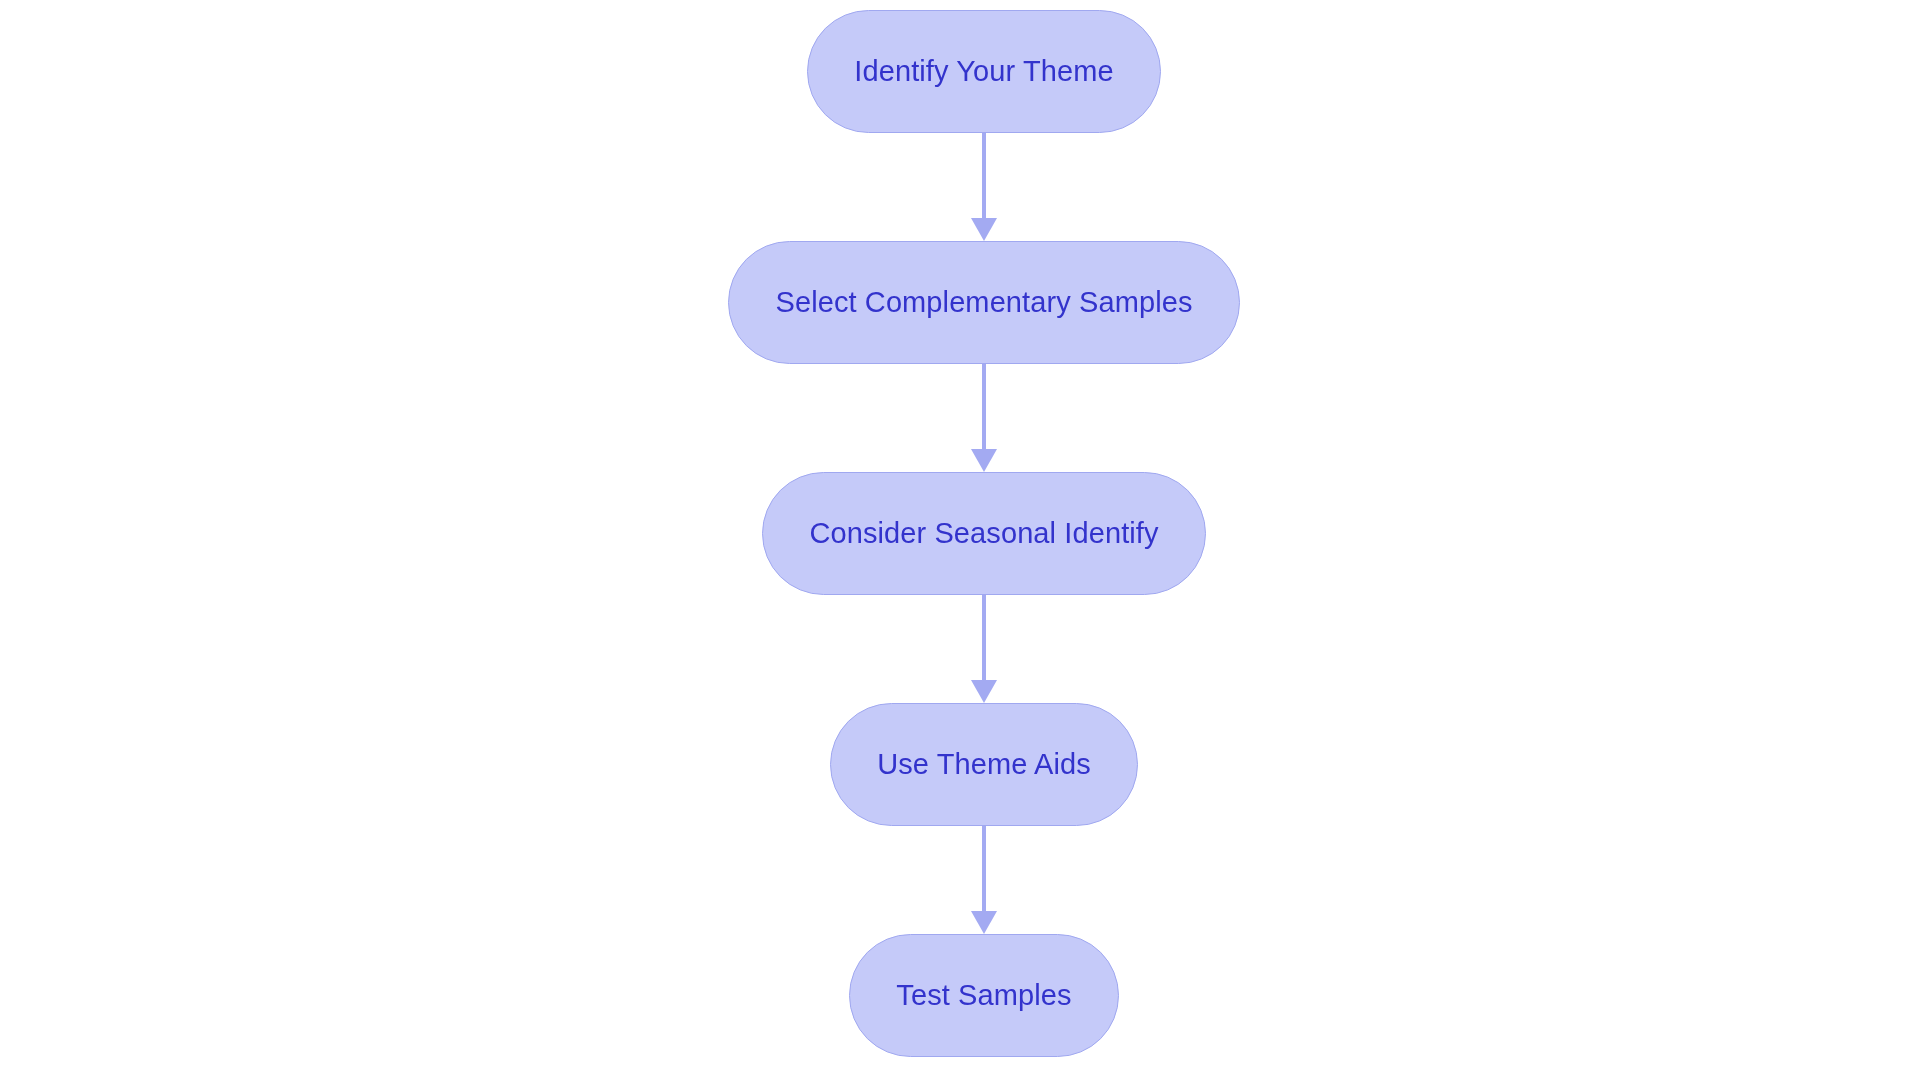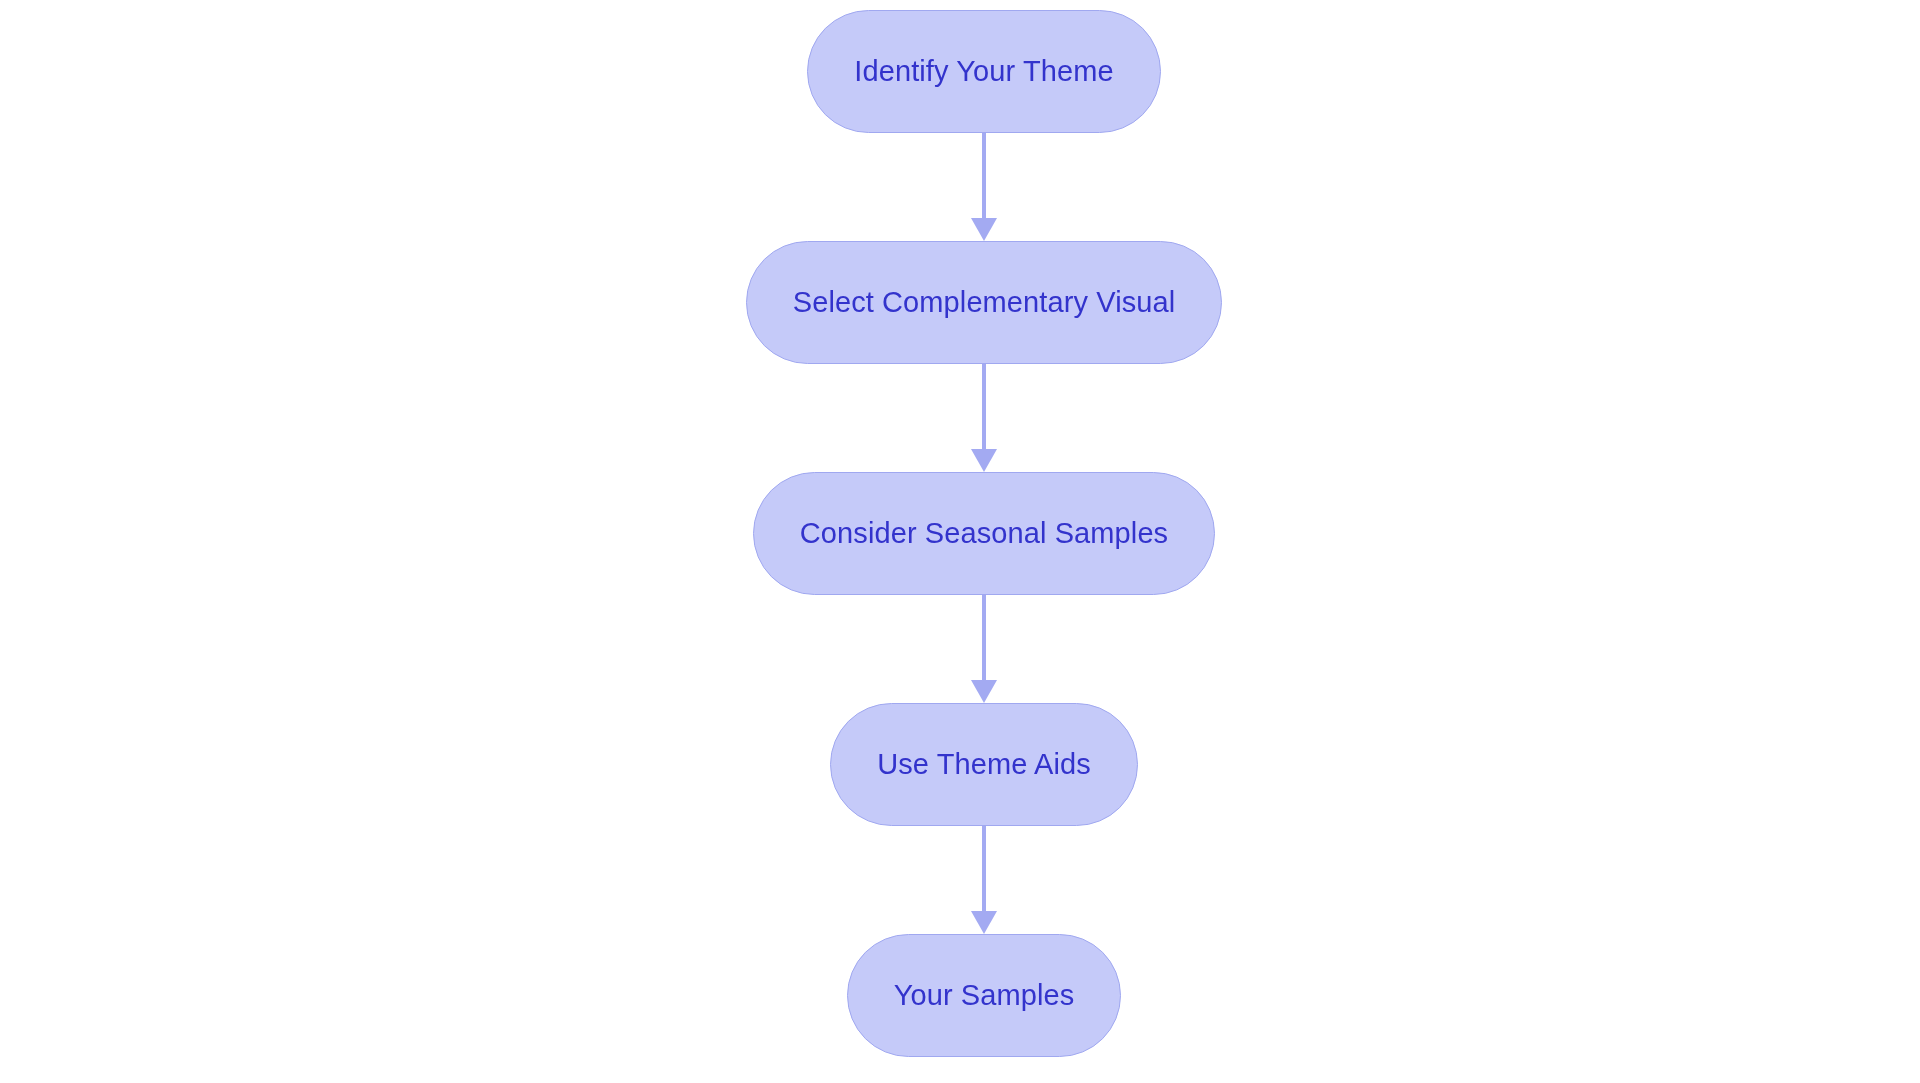--- a/index.html
+++ b/index.html
@@ -95,44 +95,44 @@
     <div class="node">
       <span class="node-label">Identify Your Theme</span>
     </div>
 
     <div class="connector">
       <div class="conn-line"></div>
       <div class="conn-head"></div>
     </div>
 
     <div class="node">
-      <span class="node-label">Select Complementary Visual</span>
+      <span class="node-label">Select Complementary Samples</span>
     </div>
 
     <div class="connector">
       <div class="conn-line"></div>
       <div class="conn-head"></div>
     </div>
 
     <div class="node">
-      <span class="node-label">Consider Seasonal Samples</span>
+      <span class="node-label">Consider Seasonal Identify</span>
     </div>
 
     <div class="connector">
       <div class="conn-line"></div>
       <div class="conn-head"></div>
     </div>
 
     <div class="node">
       <span class="node-label">Use Theme Aids</span>
     </div>
 
     <div class="connector">
       <div class="conn-line"></div>
       <div class="conn-head"></div>
     </div>
 
     <div class="node">
-      <span class="node-label">Your Samples</span>
+      <span class="node-label">Test Samples</span>
     </div>
 
   </div>
 </div>
 
 </body></html>

